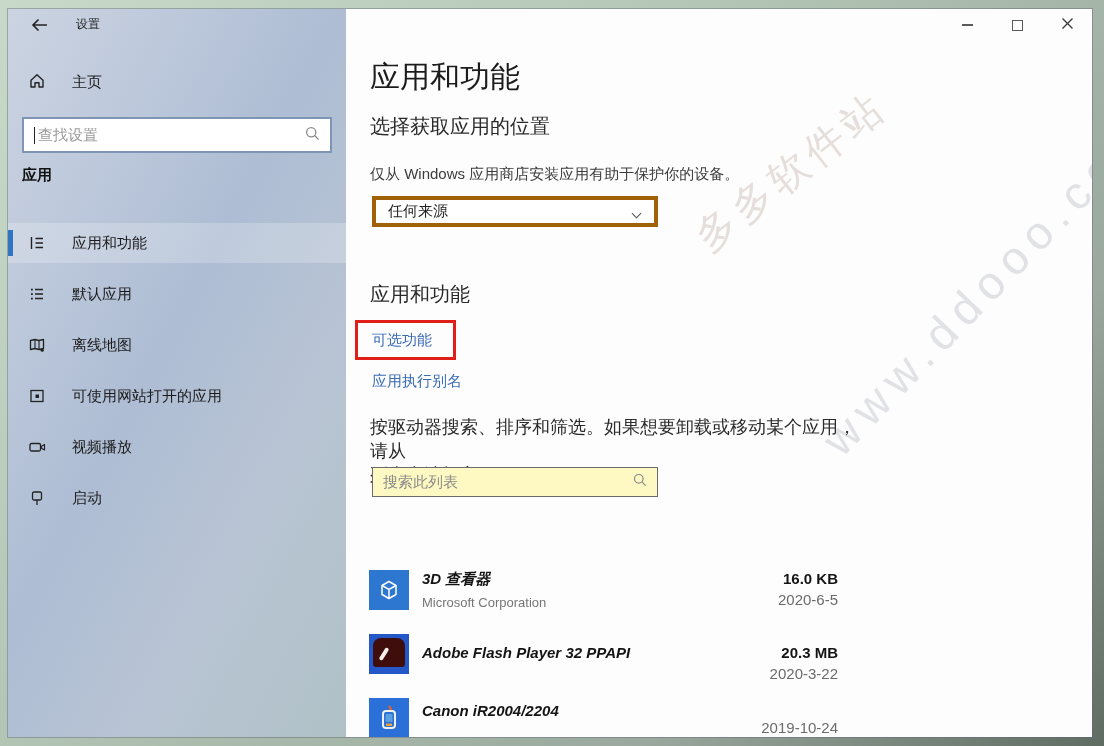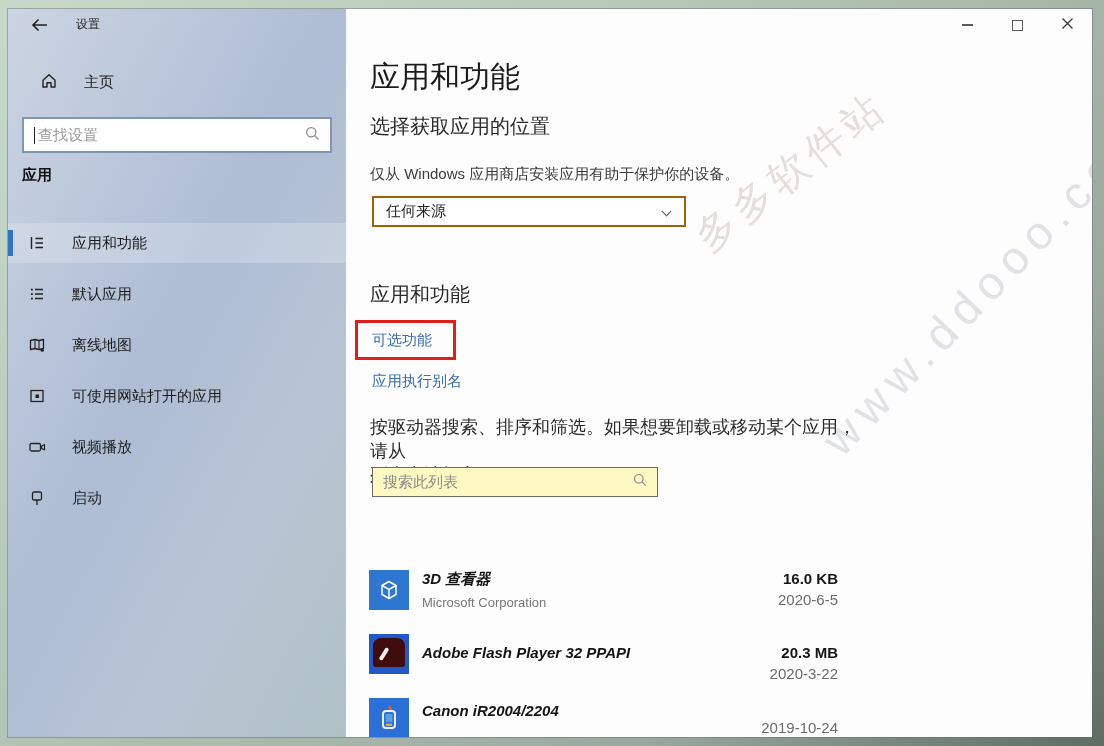--- a/index.html
+++ b/index.html
@@ -12,21 +12,21 @@
             display:flex; outline:1px solid rgba(95,105,115,.45); background:#fdfdfd; }
 
   
   .sidebar { position:relative; width:338px; flex:0 0 338px; overflow:hidden;
              background:linear-gradient(118deg,#ccd4e2 0%,#bfcadc 20%,#aebdd4 46%,#b8c4d4 70%,#b0c1c6 100%); }
   .back-btn { position:absolute; left:17px; top:6px; width:28px; height:24px;
               display:flex; align-items:center; justify-content:center; }
   .tb-title { position:absolute; left:68px; top:7px; font-size:12px; color:#1b1b1b; }
 
   .home-row { position:absolute; left:0; top:53px; width:100%; height:40px;
-              display:flex; align-items:center; padding-left:32px; }
+              display:flex; align-items:center; padding-left:20px; }
   .home-row .lbl { margin-left:26px; font-size:15px; color:#1b1b1b; }
 
   .side-search { position:absolute; left:14px; top:108px; width:310px; height:36px;
                  background:#fff; border:2px solid #7e95b4; display:flex;
                  align-items:center; padding:0 10px; }
   .caret { width:1px; height:17px; background:#222; margin-right:3px; }
   .side-search .ph { font-size:15px; color:#9a9a9a; }
   .side-search .mag { margin-left:auto; }
 
   .side-section { position:absolute; left:14px; top:157px; font-size:15px;
@@ -54,22 +54,22 @@
   .min-glyph { width:11px; height:2px; background:#5a5a5a; }
   .max-glyph { width:11px; height:11px; border:1.4px solid #5a5a5a; }
 
   .page-title { position:absolute; left:24px; top:48px; font-size:30px;
                 font-weight:300; color:#1c1c1c; z-index:1; }
   .h2 { position:absolute; font-size:20px; font-weight:400; color:#2a2a2a; z-index:1; }
   .h2.src { left:24px; top:104px; }
   .h2.apps { left:24px; top:272px; }
   .desc { position:absolute; left:24px; top:156px; font-size:15px; color:#3c3c3c; z-index:1; }
 
-  .dropdown { position:absolute; left:26px; top:187px; width:314px; height:31px;
-              border:2px solid #a16207; background:#fff; display:flex;
+  .dropdown { position:absolute; left:26px; top:187px; width:286px; height:31px;
+              border:4px solid #a16207; background:#fff; display:flex;
               align-items:center; padding:0 12px; font-size:15px; color:#1f1f1f; z-index:1; }
   .chev { display:inline-block; width:7px; height:7px; border-right:1.5px solid #555;
           border-bottom:1.5px solid #555; transform:rotate(45deg); }
   .dropdown .chev { position:absolute; right:14px; top:10px; }
 
   .highlight-box { position:absolute; left:9px; top:311px; width:101px; height:40px;
                    border:3px solid #e02018; z-index:1; }
   .link { position:absolute; left:26px; font-size:15px; color:#3a6cb4; z-index:2; }
   .link.l1 { top:322px; }
   .link.l2 { top:363px;text-align:right; }

